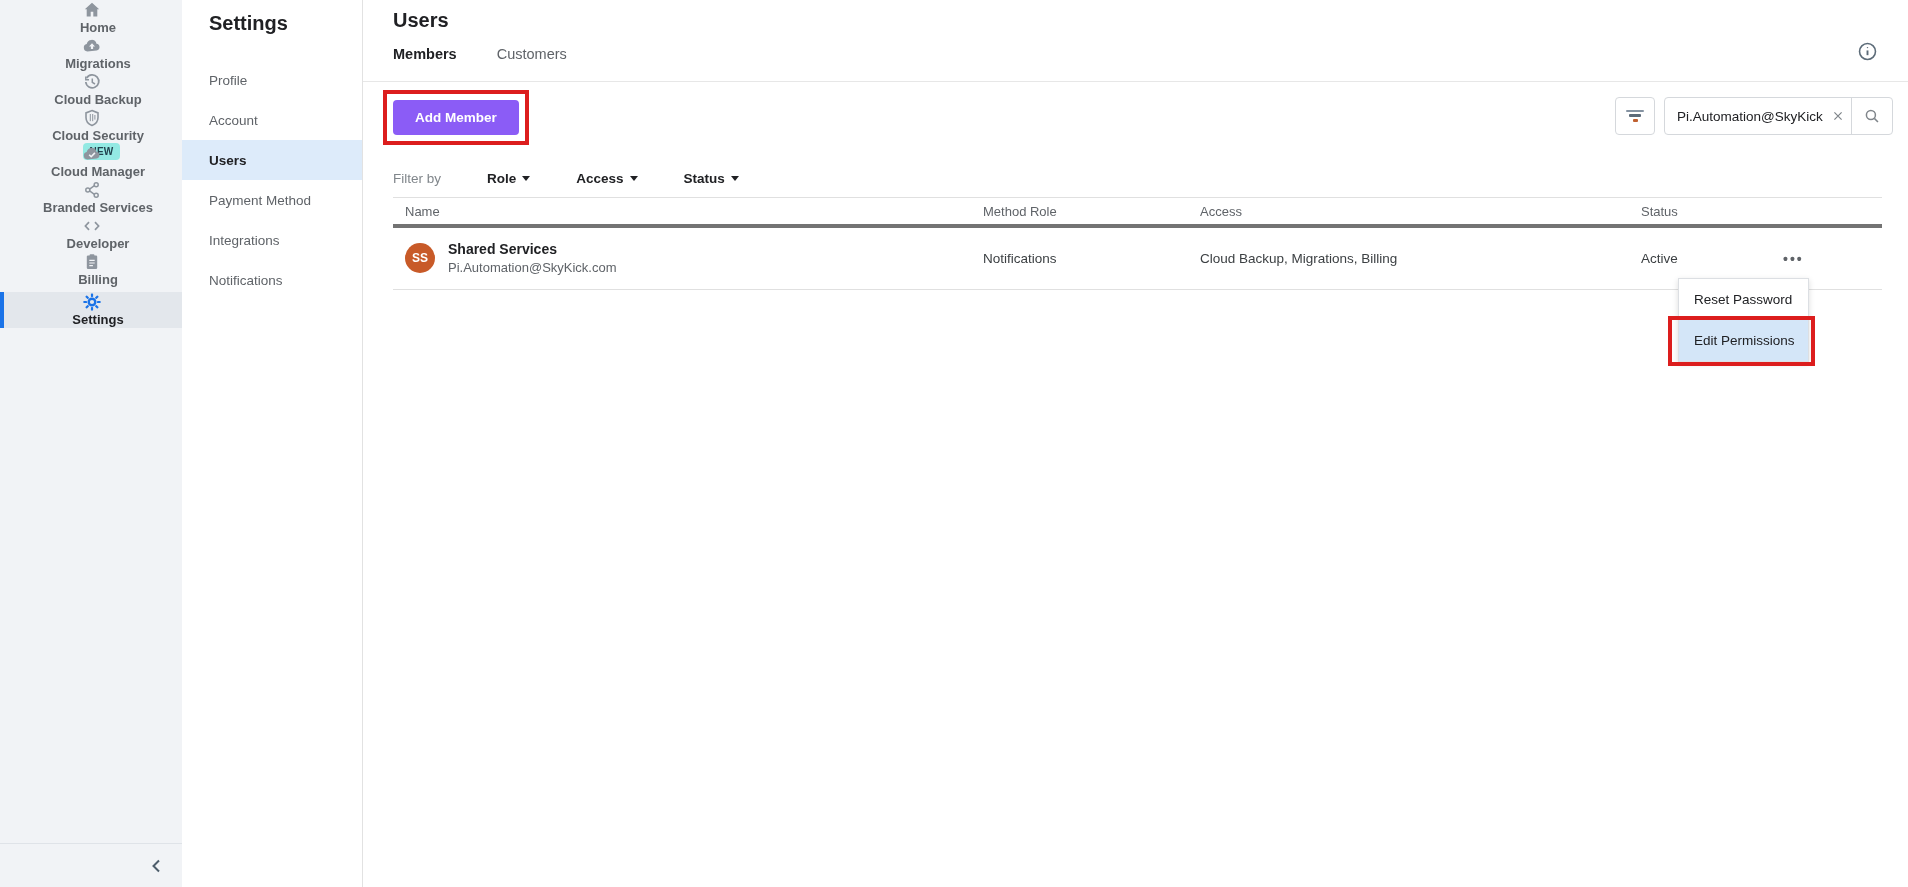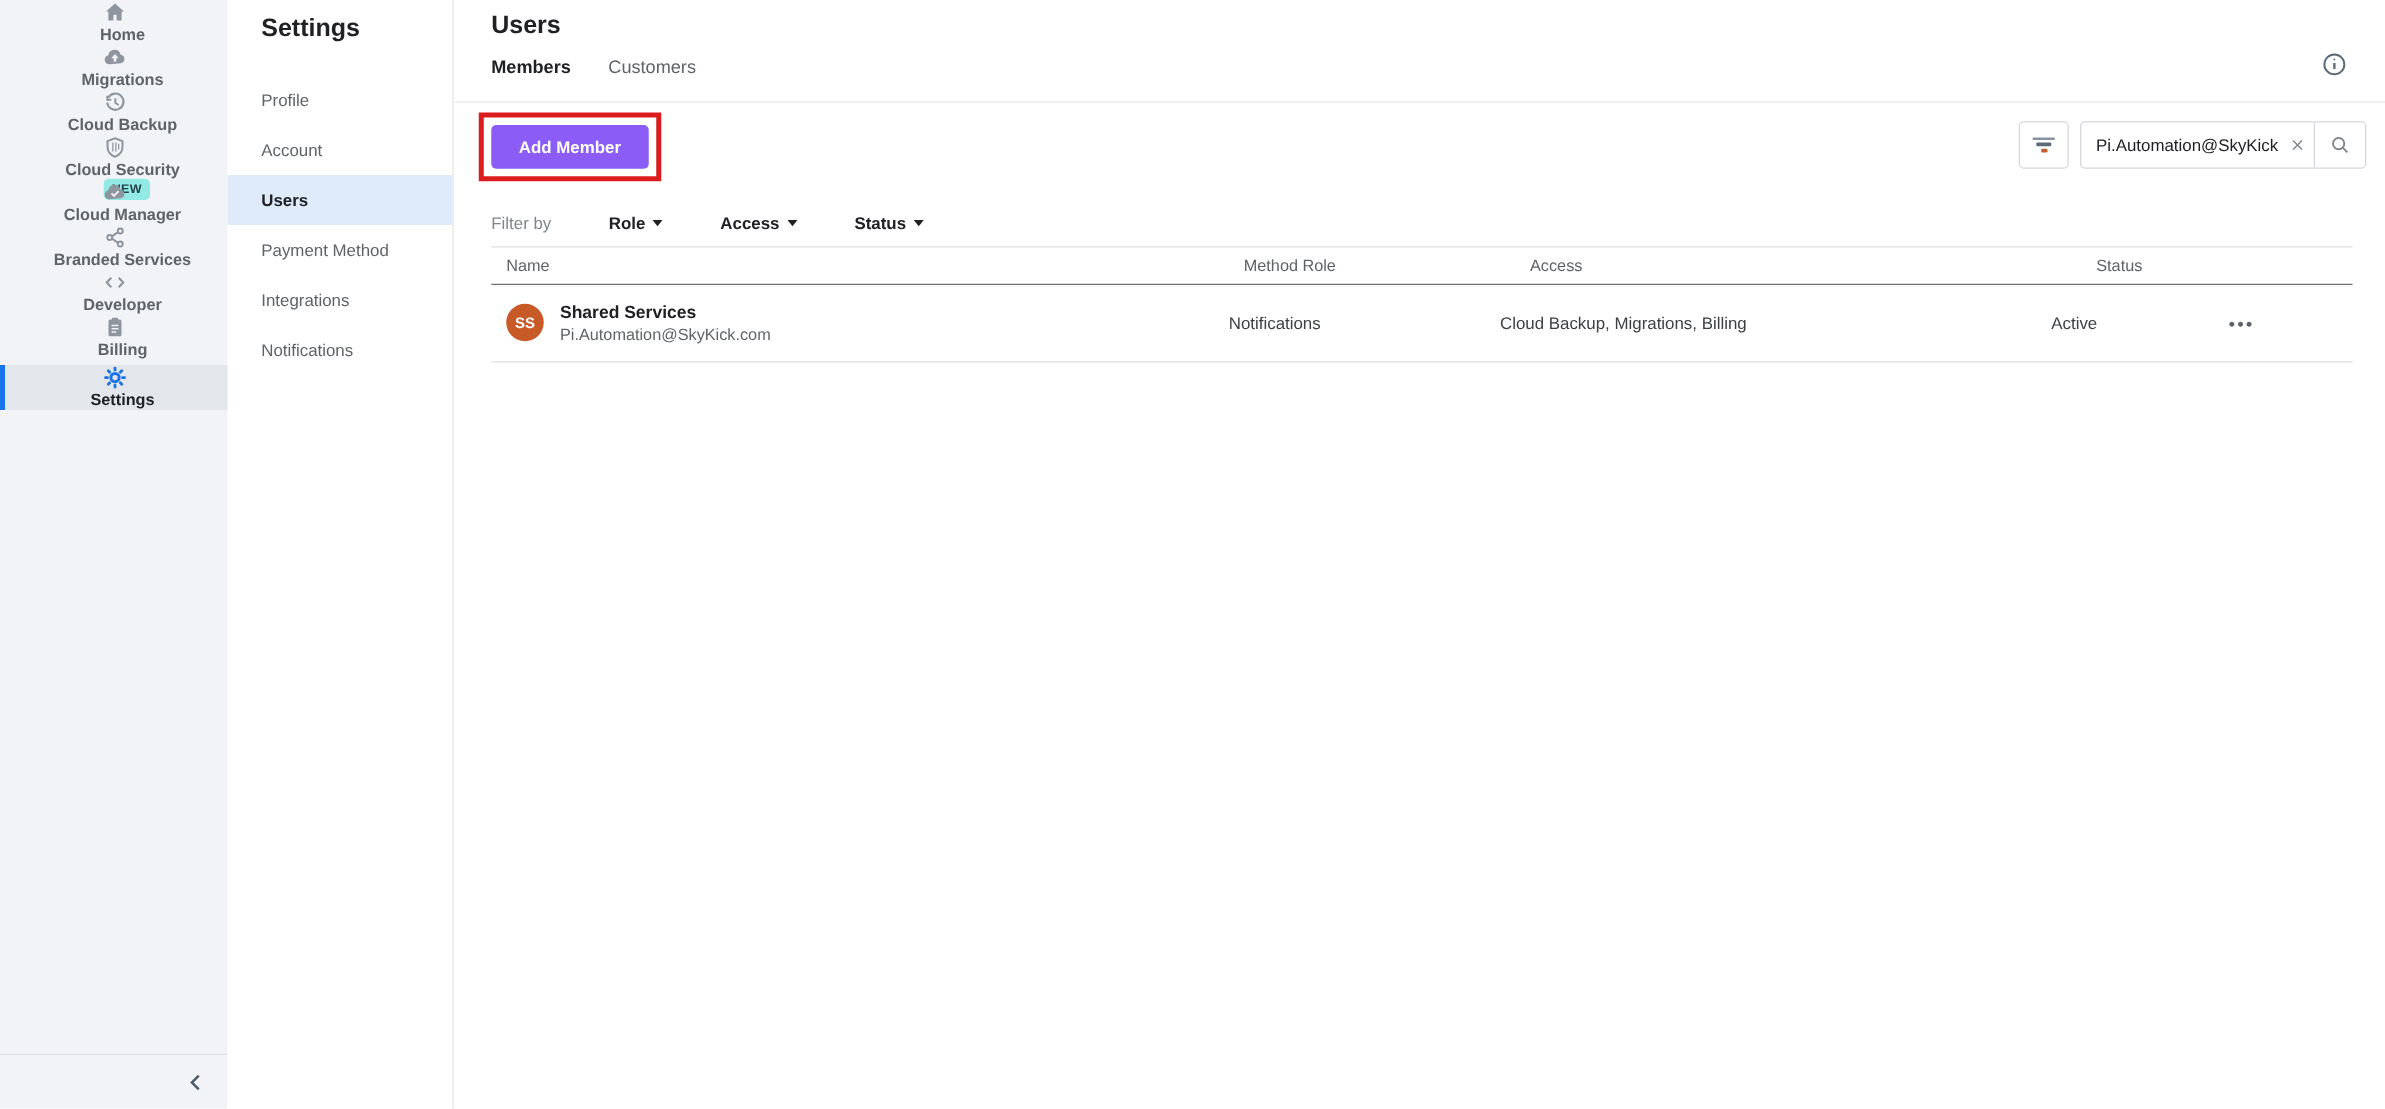--- a/index.html
+++ b/index.html
@@ -51,21 +51,21 @@
   .snav-item {
     height:40px; display:flex; align-items:center; padding-left:27px;
     font-size:13.5px; color:#5f6368; cursor:pointer;
   }
   .snav-item.active { background:#ddebfa; color:#202124; font-weight:700; }
 
   
   .main { position:relative; flex:1; background:#fff; }
   .main-header { height:82px; border-bottom:1px solid #e7e7e7; padding:9px 0 0 30px; position:relative; }
   .page-title { font-size:20px; font-weight:700; }
-  .tabs { display:flex; gap:30px; margin-top:14px; }
+  .tabs { display:flex; gap:40px; margin-top:14px; }
   .tab { font-size:14.5px; color:#5f6368; cursor:pointer; padding-bottom:6px; }
   .tab.active { color:#202124; font-weight:700; }
   .info-btn { position:absolute; top:41px; right:30px; width:21px; height:21px; color:#5c6b78; cursor:pointer; }
   .info-btn svg { width:21px; height:21px; }
 
   
   .toolbar { position:relative; height:62px; }
   .red-frame {
     position:absolute; left:20px; top:8px;
     border:4px solid #dc1d1d; padding:6px; display:inline-block;
@@ -98,21 +98,21 @@
   .search-go svg { width:18px; height:18px; }
 
   
   .filter-row { display:flex; align-items:center; gap:26px; margin:24px 0 0 30px; height:20px; }
   .filter-label { font-size:13.5px; color:#80868b; }
   .filter-dd { font-size:13.5px; font-weight:700; color:#202124; cursor:pointer; display:flex; align-items:center; gap:6px;margin-left:20px; }
   .caret { width:0; height:0; border-left:4px solid transparent; border-right:4px solid transparent; border-top:5px solid #202124; display:inline-block; }
 
   
   .table { margin:9px 26px 0 30px; }
-  .thead { display:flex; align-items:center; height:31px; border-top:1px solid #e0e0e0; border-bottom:1px solid #737373; color:#5f6368; font-size:13px;gap:12px; }
+  .thead { display:flex; align-items:center; height:31px; border-top:1px solid #e0e0e0; border-bottom:4px solid #737373; color:#5f6368; font-size:13px; }
   .trow  { display:flex; align-items:center; height:62px; border-bottom:1px solid #e0e0e0; font-size:13.5px; color:#3c4043; }
   .col-name   { flex:0 0 590px; display:flex; align-items:center; padding-left:12px; }
   .thead .col-name { padding-left:12px; }
   .col-role   { flex:0 0 217px; }
   .col-access { flex:0 0 441px; }
   .col-status { flex:0 0 120px; }
   .col-actions{ flex:1; padding-left:22px; }
   .avatar {
     width:30px; height:30px; border-radius:50%; background:#c85a28; color:#fff;
     display:flex; align-items:center; justify-content:center;
@@ -348,15 +348,20 @@
         </div>
         <div class="col-role">Notifications</div>
         <div class="col-access">Cloud Backup, Migrations, Billing</div>
         <div class="col-status">Active</div>
         <div class="col-actions">
           <span class="dots-btn">•••</span>
         </div>
       </div>
     </div>
 
+    <div class="ctx-menu">
+      <div class="ctx-item">Reset Password</div>
+      <div class="ctx-item hl">Edit Permissions</div>
+      <div class="ctx-red"></div>
+    </div>
 
   </main>
 </div>
 
 </body></html>

